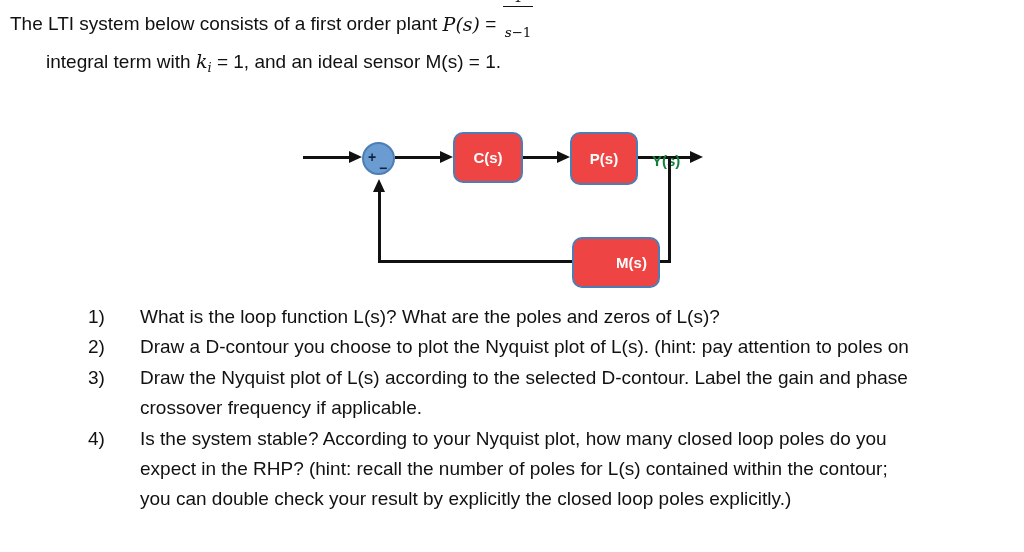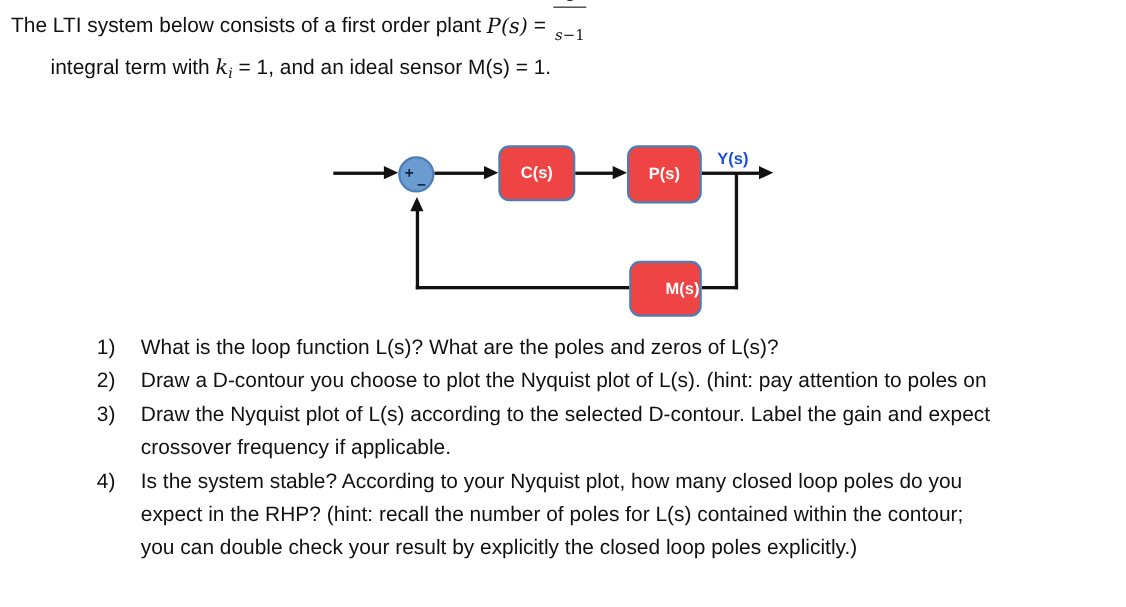--- a/index.html
+++ b/index.html
@@ -33,28 +33,28 @@
               border-left: 6px solid transparent; border-right: 6px solid transparent;
               border-bottom: 13px solid #111; }
   .block { position: absolute; width: 68px; height: 52px; background: #ef4444;
            border: 2px solid #4D7DB5; border-radius: 10px;
            display: flex; align-items: center; justify-content: center;
            color: #ffffff; font-size: 15px; font-weight: 600; }
   .sumcircle { position: absolute; left: 362px; top: 142px; width: 33px; height: 33px;
                background: #6A9BD1; border: 2px solid #4D7DB5; border-radius: 50%; }
   .sum-plus  { position: absolute; left: 4px; top: 6px; font-size: 14px; font-weight: 700; color: #10233f; line-height: 1; }
   .sum-minus { position: absolute; left: 15px; top: 17px; font-size: 14px; font-weight: 700; color: #10233f; line-height: 1; }
-  .out-label { position: absolute; left: 652px; top: 136px; font-size: 15px; font-weight: 700; color: #1d4ed8; }
+  .out-label { position: absolute; left: 652px; top: 152px; font-size: 15px; font-weight: 700; color: #15803d; }
 
   
   .questions { position: absolute; left: 88px; top: 302px; width: 930px; font-size: 19px; }
   .q-row { display: flex; align-items: flex-start; }
   .q-num { width: 40px; flex: 0 0 40px; line-height: 30.4px; }
   .q-lines { flex: 1; }
-  .q-line { line-height: 30.4px; white-space: pre; }
+  .q-line { line-height: 30.4px; white-space: pre; margin-left: 12px; }
 </style>
 </head>
 <body>
 
 <div class="page">
 
   <div class="intro">
     <div class="intro-line1">
       <span>The LTI system below consists of a first order plant </span>
       <span class="math">P(s)</span>
@@ -91,21 +91,21 @@
       <span>P(s)</span>
     </div>
 
     <div class="hline" style="left:638px; top:156px; width:53px;"></div>
     <div class="arrow-right" style="left:690px; top:151px;"></div>
     <div class="out-label">Y(s)</div>
 
     <div class="vline" style="left:668px; top:157px; height:106px;"></div>
     <div class="hline" style="left:638px; top:260px; width:33px;"></div>
 
-    <div class="block" style="left:572px; top:237px; width:66px; height:51px;padding-left:31px;">
+    <div class="block" style="left:572px; top:237px; width:88px; height:51px;padding-left:31px;">
       <span>M(s)</span>
     </div>
 
     <div class="hline" style="left:378px; top:260px; width:194px;"></div>
     <div class="vline" style="left:378px; top:190px; height:73px;"></div>
     <div class="arrow-up" style="left:373px; top:179px;"></div>
 
   </div>
 
   <div class="questions">
@@ -120,21 +120,21 @@
     <div class="q-row">
       <div class="q-num">2)</div>
       <div class="q-lines">
         <div class="q-line">Draw a D-contour you choose to plot the Nyquist plot of L(s). (hint: pay attention to poles on</div>
       </div>
     </div>
 
     <div class="q-row">
       <div class="q-num">3)</div>
       <div class="q-lines">
-        <div class="q-line">Draw the Nyquist plot of L(s) according to the selected D-contour. Label the gain and expect</div>
+        <div class="q-line">Draw the Nyquist plot of L(s) according to the selected D-contour. Label the gain and phase</div>
         <div class="q-line">crossover frequency if applicable.</div>
       </div>
     </div>
 
     <div class="q-row">
       <div class="q-num">4)</div>
       <div class="q-lines">
         <div class="q-line">Is the system stable? According to your Nyquist plot, how many closed loop poles do you</div>
         <div class="q-line">expect in the RHP? (hint: recall the number of poles for L(s) contained within the contour;</div>
         <div class="q-line">you can double check your result by explicitly the closed loop poles explicitly.)</div>

